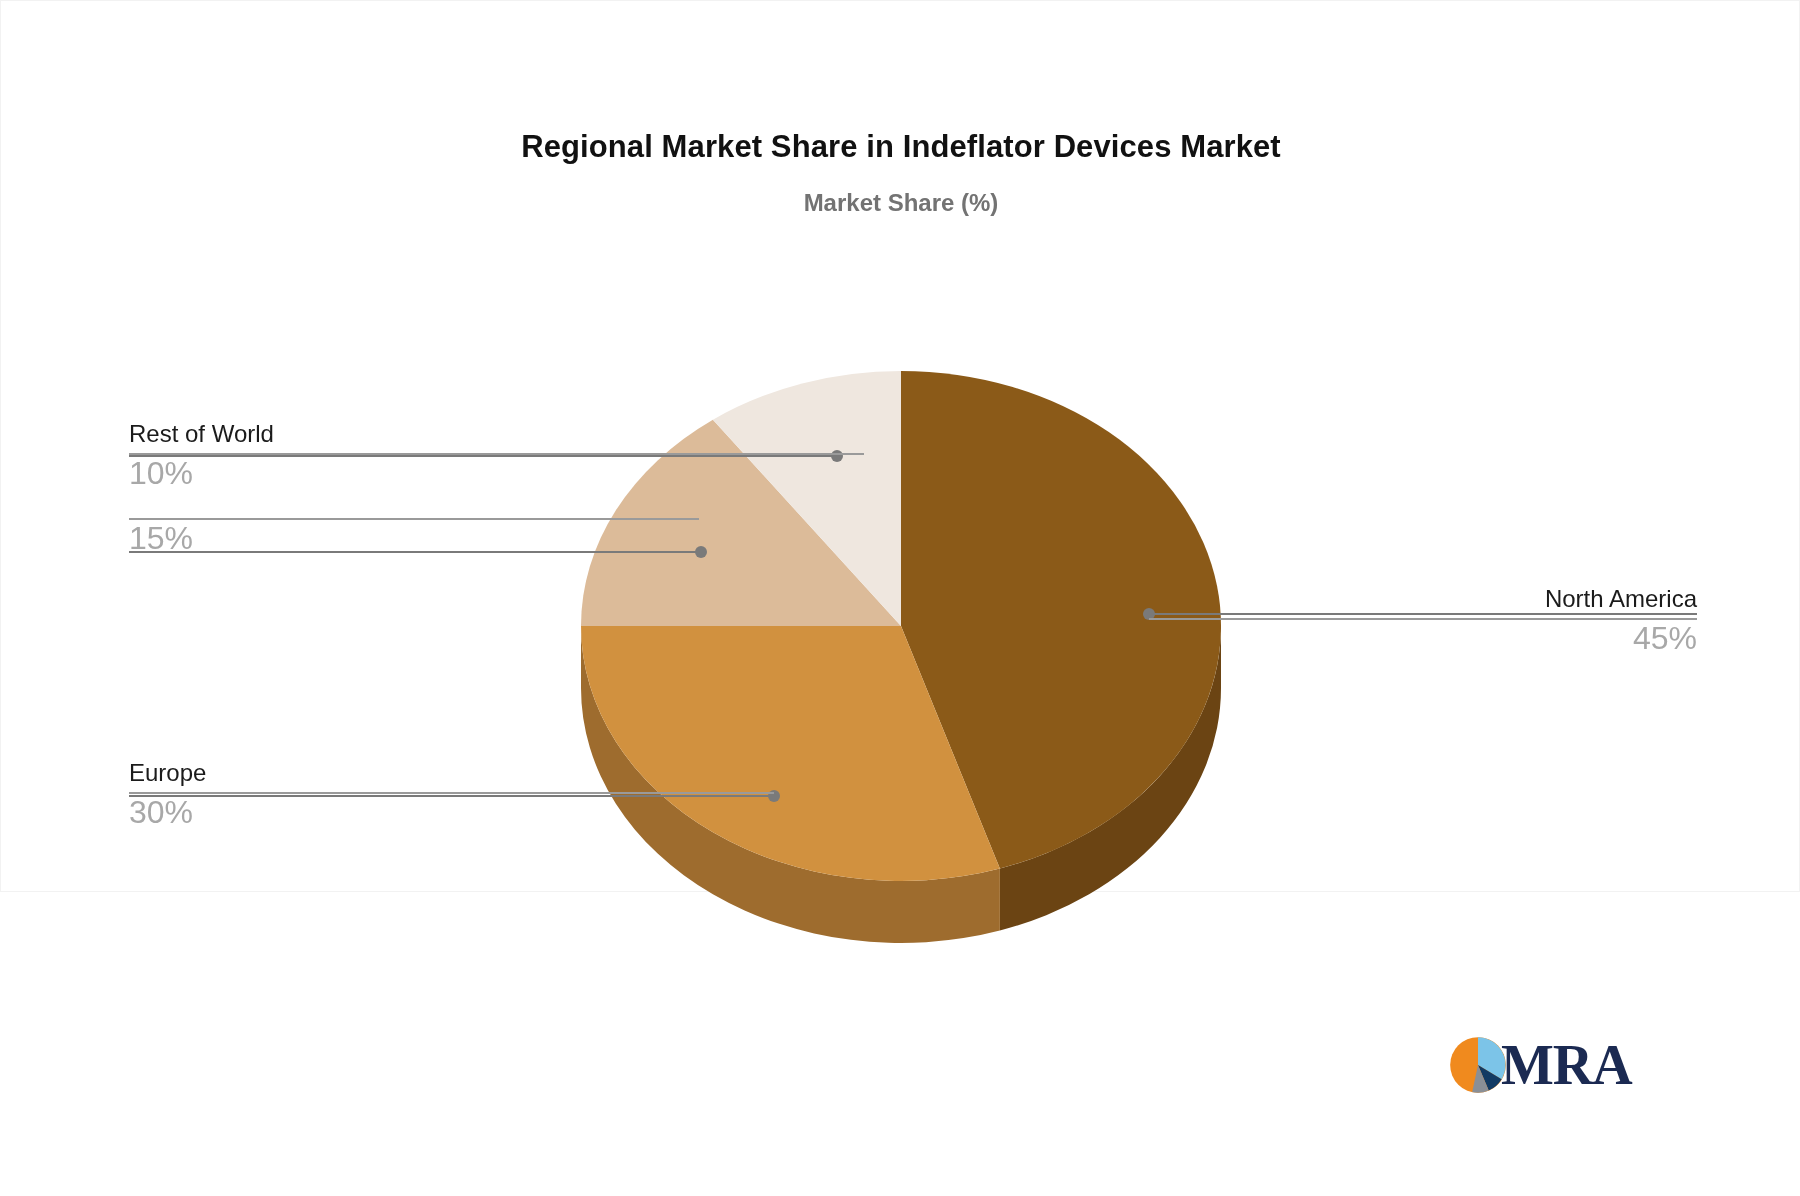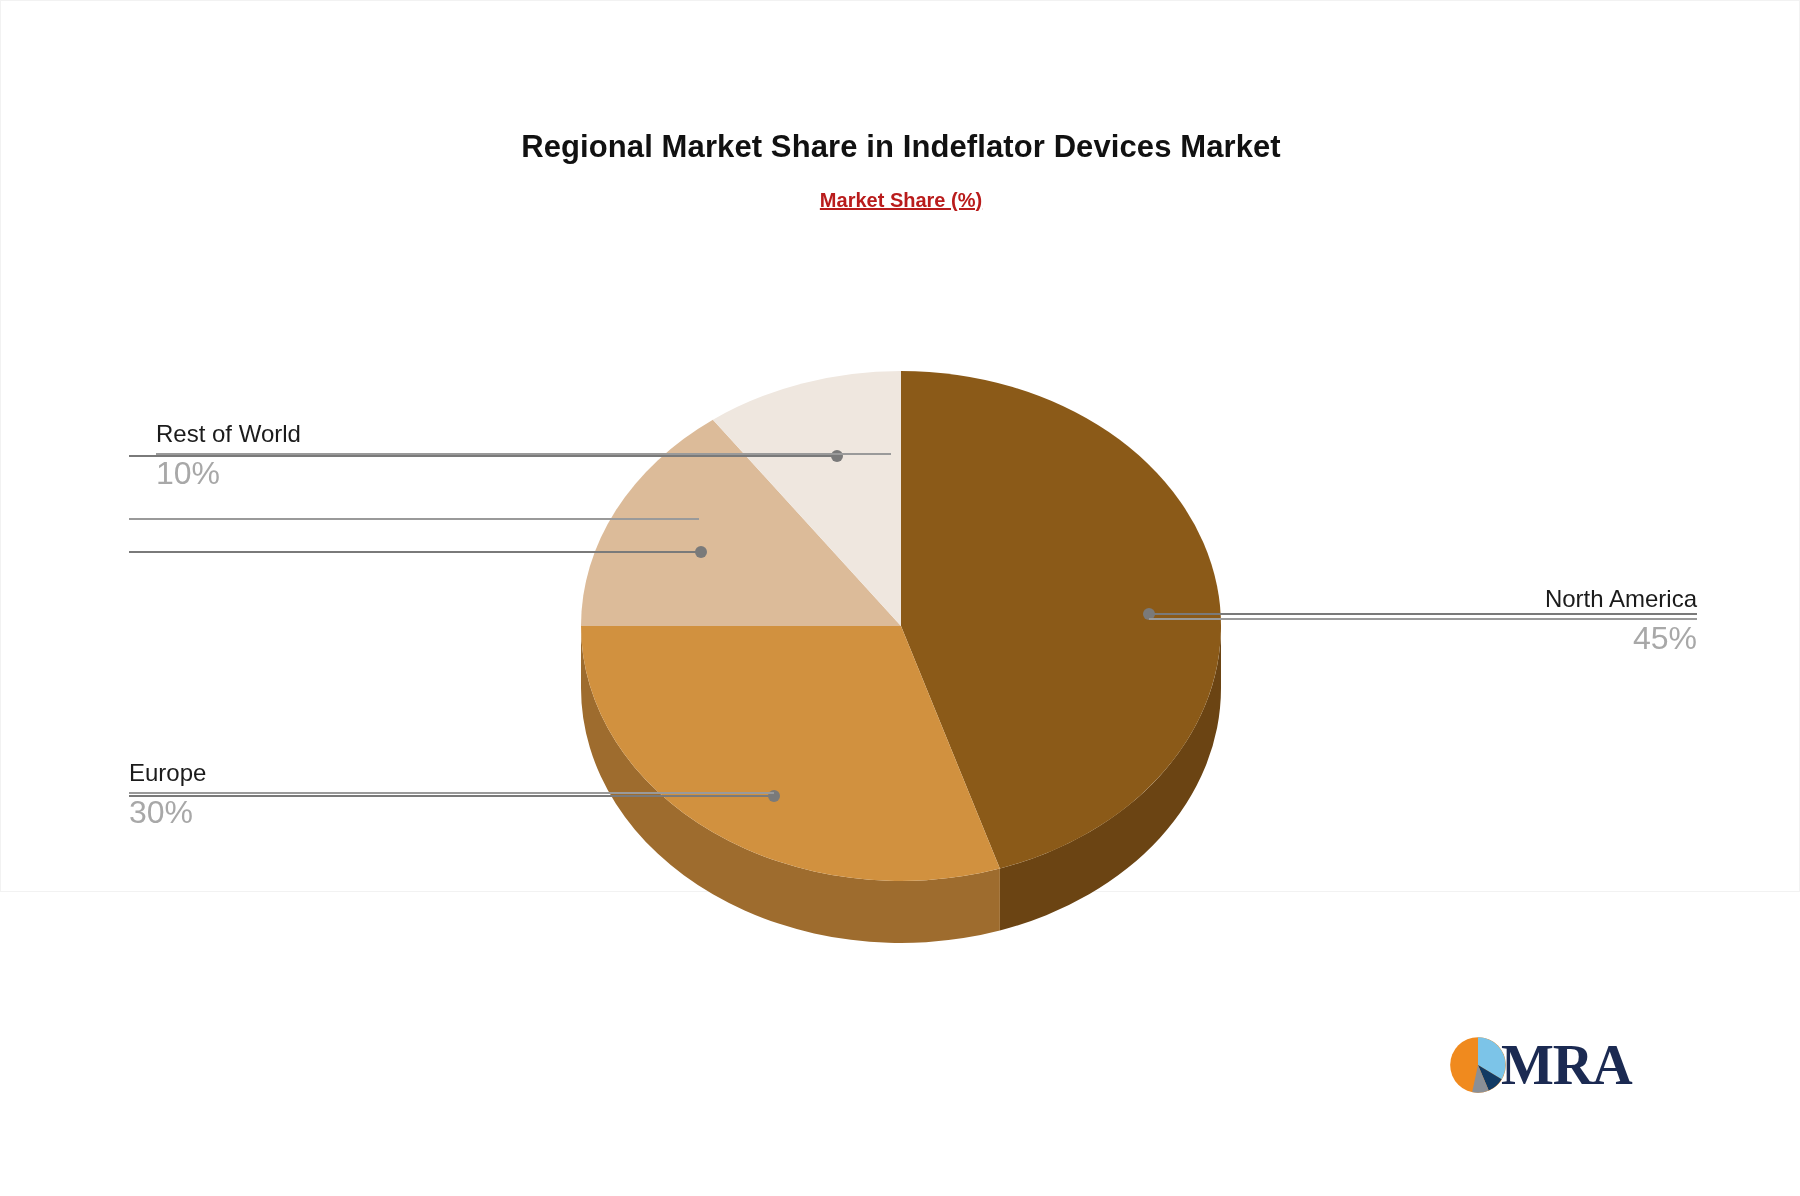--- a/index.html
+++ b/index.html
@@ -35,25 +35,24 @@
     color: #111111;
     letter-spacing: 0.1px;
     font-family: "Liberation Sans", sans-serif;
   }
   .chart-subtitle {
     position: absolute;
     top: 188px;
     left: 0;
     width: 1800px;
     text-align: center;
-    font-size: 20px;
+    font-size: 24px;
     font-weight: bold;
-    color: #b91c1c;
-    font-family: "Liberation Sans", sans-serif;
-    text-decoration: underline;
+    color: #737373;
+    font-family: "Liberation Sans", sans-serif;
   }
 
   
   .pie-wrap {
     position: absolute;
     left: 0;
     top: 0;
     width: 1800px;
     height: 1196px;
     pointer-events: none;
@@ -79,21 +78,21 @@
   .callout .cl-value {
     font-size: 32px;
     color: #a8a8a8;
     white-space: nowrap;
     line-height: 30px;
   }
   .callout.left { text-align: left; }
   .callout.right { text-align: right; }
 
   
-  #callout-row  { left: 128px; top: 418px;  width: 735px; margin-left: 27px; }
+  #callout-row  { left: 128px; top: 418px;  width: 735px; }
   #callout-apac { left: 128px; top: 513px;  width: 570px; }
   #callout-eu   { left: 128px; top: 757px;  width: 645px; }
   #callout-na   { left: 1148px; top: 575px; width: 548px; margin-top: 8px; }
 
   
   .leader-layer {
     position: absolute;
     left: 0; top: 0;
     width: 1800px; height: 1196px;
     pointer-events: none;
@@ -172,20 +171,21 @@
   </div>
 
   <div class="callout left" id="callout-row">
     <div class="cl-name">Rest of World</div>
     <div class="cl-rule"></div>
     <div class="cl-value">10%</div>
   </div>
 
   <div class="callout left" id="callout-apac">
     <div class="cl-rule"></div>
+    <div class="cl-value">15%</div>
   </div>
 
   <div class="callout left" id="callout-eu">
     <div class="cl-name">Europe</div>
     <div class="cl-rule"></div>
     <div class="cl-value">30%</div>
   </div>
 
   <div class="callout right" id="callout-na">
     <div class="cl-name">North America</div>

